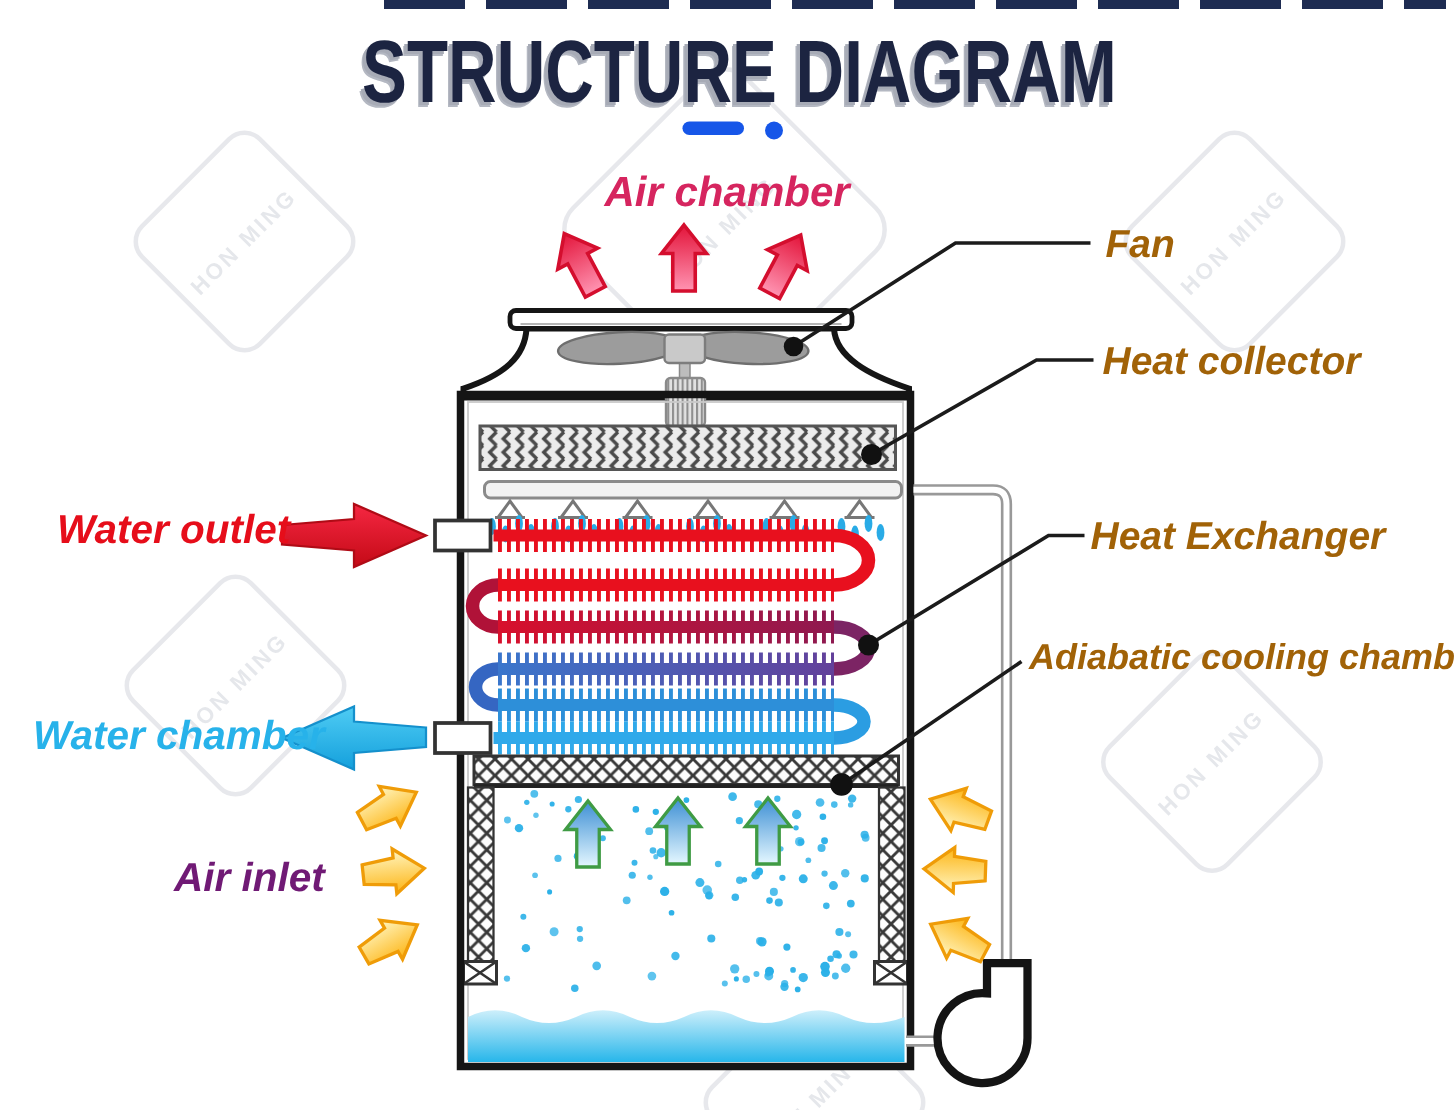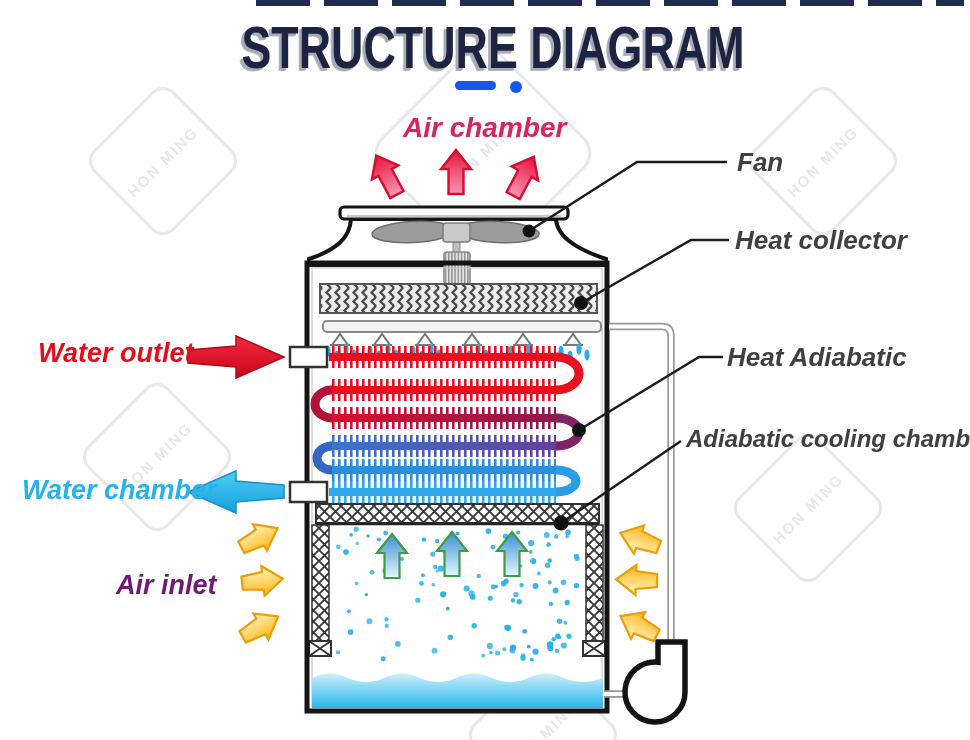--- a/index.html
+++ b/index.html
@@ -21,21 +21,21 @@
       border-radius:16px;transform:rotate(45deg);display:flex;align-items:center;justify-content:center;}
   .wm span{transform:rotate(-90deg);color:rgba(175,180,192,.32);font-weight:bold;
       font-size:15px;letter-spacing:2px;white-space:nowrap;}
   .wm.big{width:160px;height:160px;border-radius:22px;}
   
   .lbl{font-weight:bold;font-style:italic;white-space:nowrap;}
   .lbl.pink{color:#d6255f;font-size:28px;}
   .lbl.red{color:#e60d1a;font-size:27px;}
   .lbl.cyan{color:#27b2ea;font-size:27px;}
   .lbl.orange{color:#701a75;font-size:27px;}
-  .lbl.black{color:#404040;font-size:26px;text-align:right;}
+  .lbl.black{color:#a16207;font-size:26px;text-align:right;}
   .lbl.black.sm{font-size:24px;}
 </style>
 </head>
 <body>
 
 <div class="abs topbars"></div>
 
 <div class="abs wm" style="left:106px;top:104px;">
     <span>HON MING</span>
   </div>
@@ -363,21 +363,21 @@
     <circle cx="529" cy="231" r="6.5"></circle>
     <circle cx="581" cy="303" r="7"></circle>
     <circle cx="579" cy="430" r="7"></circle>
     <circle cx="561" cy="523" r="7.5"></circle>
   </g>
 </svg>
 
 <div class="abs lbl pink" style="left:403px;top:112px;">Air chamber</div>
 <div class="abs lbl black" style="left:737px;top:147px;">Fan</div>
 <div class="abs lbl black" style="left:735px;top:225px;">Heat collector</div>
-<div class="abs lbl black" style="left:727px;top:342px;">Heat Adiabatic</div>
+<div class="abs lbl black" style="left:727px;top:342px;">Heat Exchanger</div>
 <div class="abs lbl black sm" style="left:686px;top:425px;">Adiabatic cooling chamber</div>
 <div class="abs lbl red" style="left:38px;top:338px;">Water outlet</div>
 <div class="abs lbl cyan" style="left:22px;top:475px;">Water chamber</div>
 <div class="abs lbl orange" style="left:116px;top:570px;">Air inlet</div>
 
 <div class="abs title">STRUCTURE DIAGRAM</div>
 <div class="abs dash"></div>
 <div class="abs dot"></div>
 
 </body></html>

